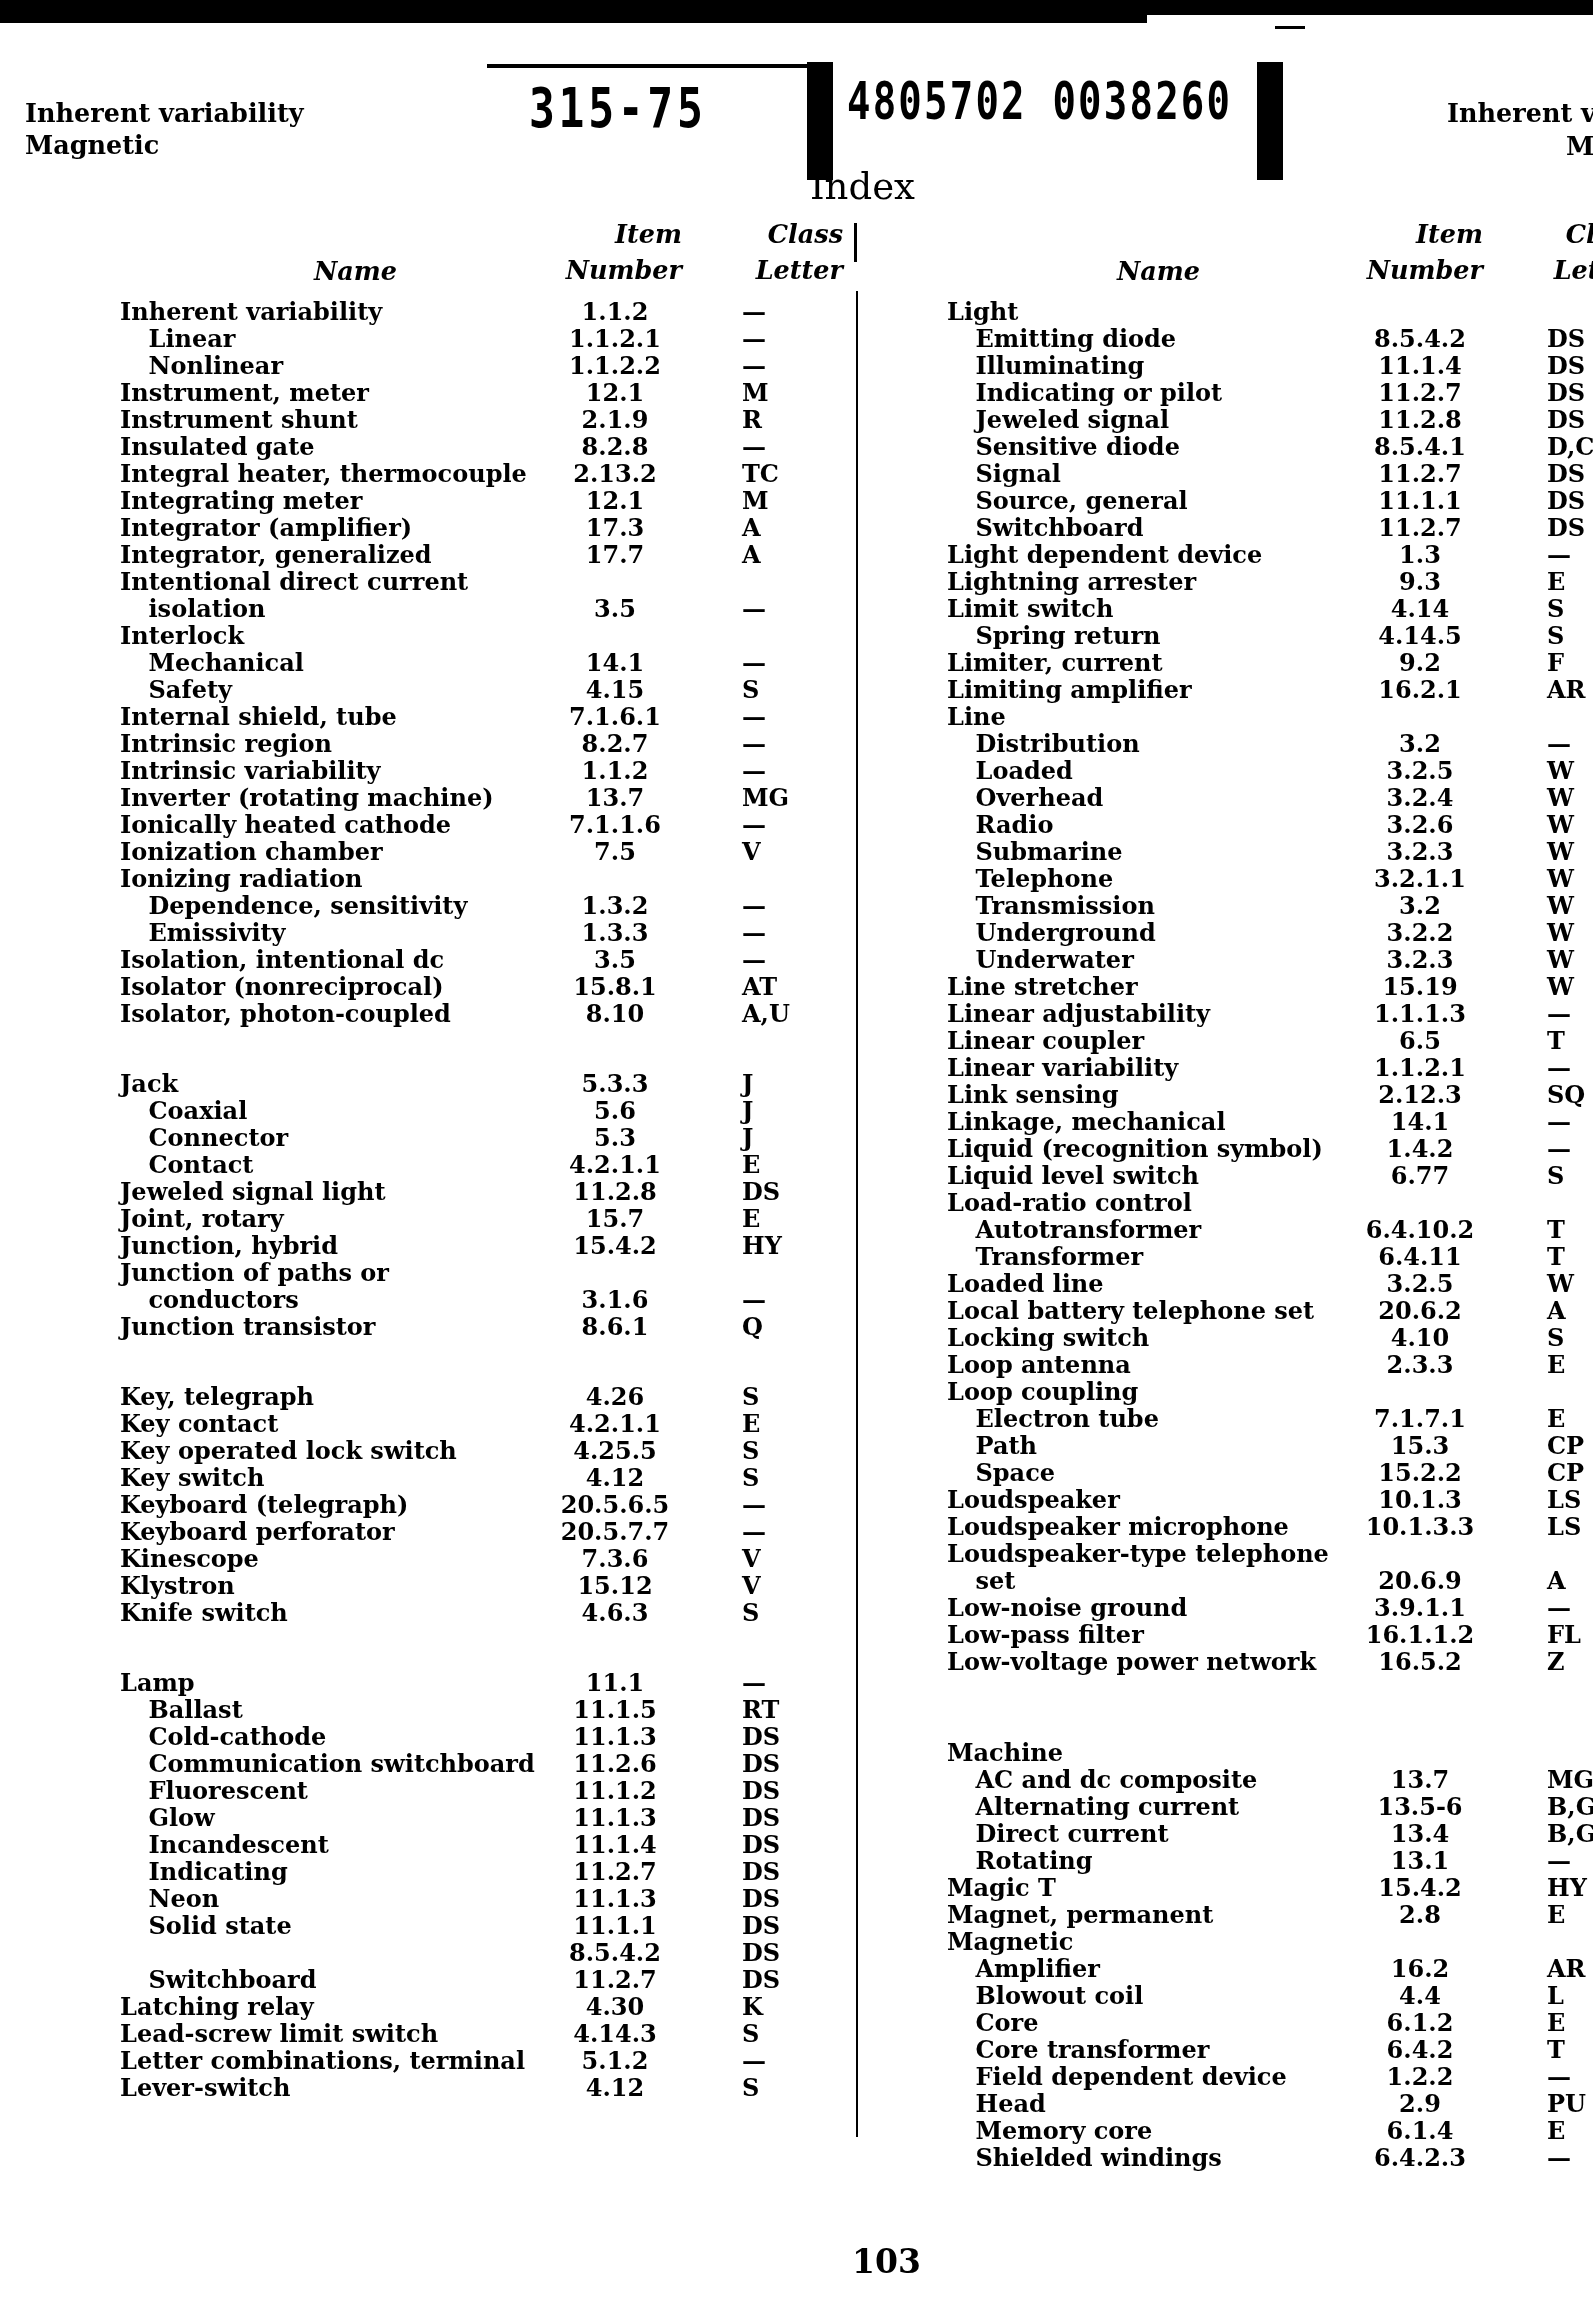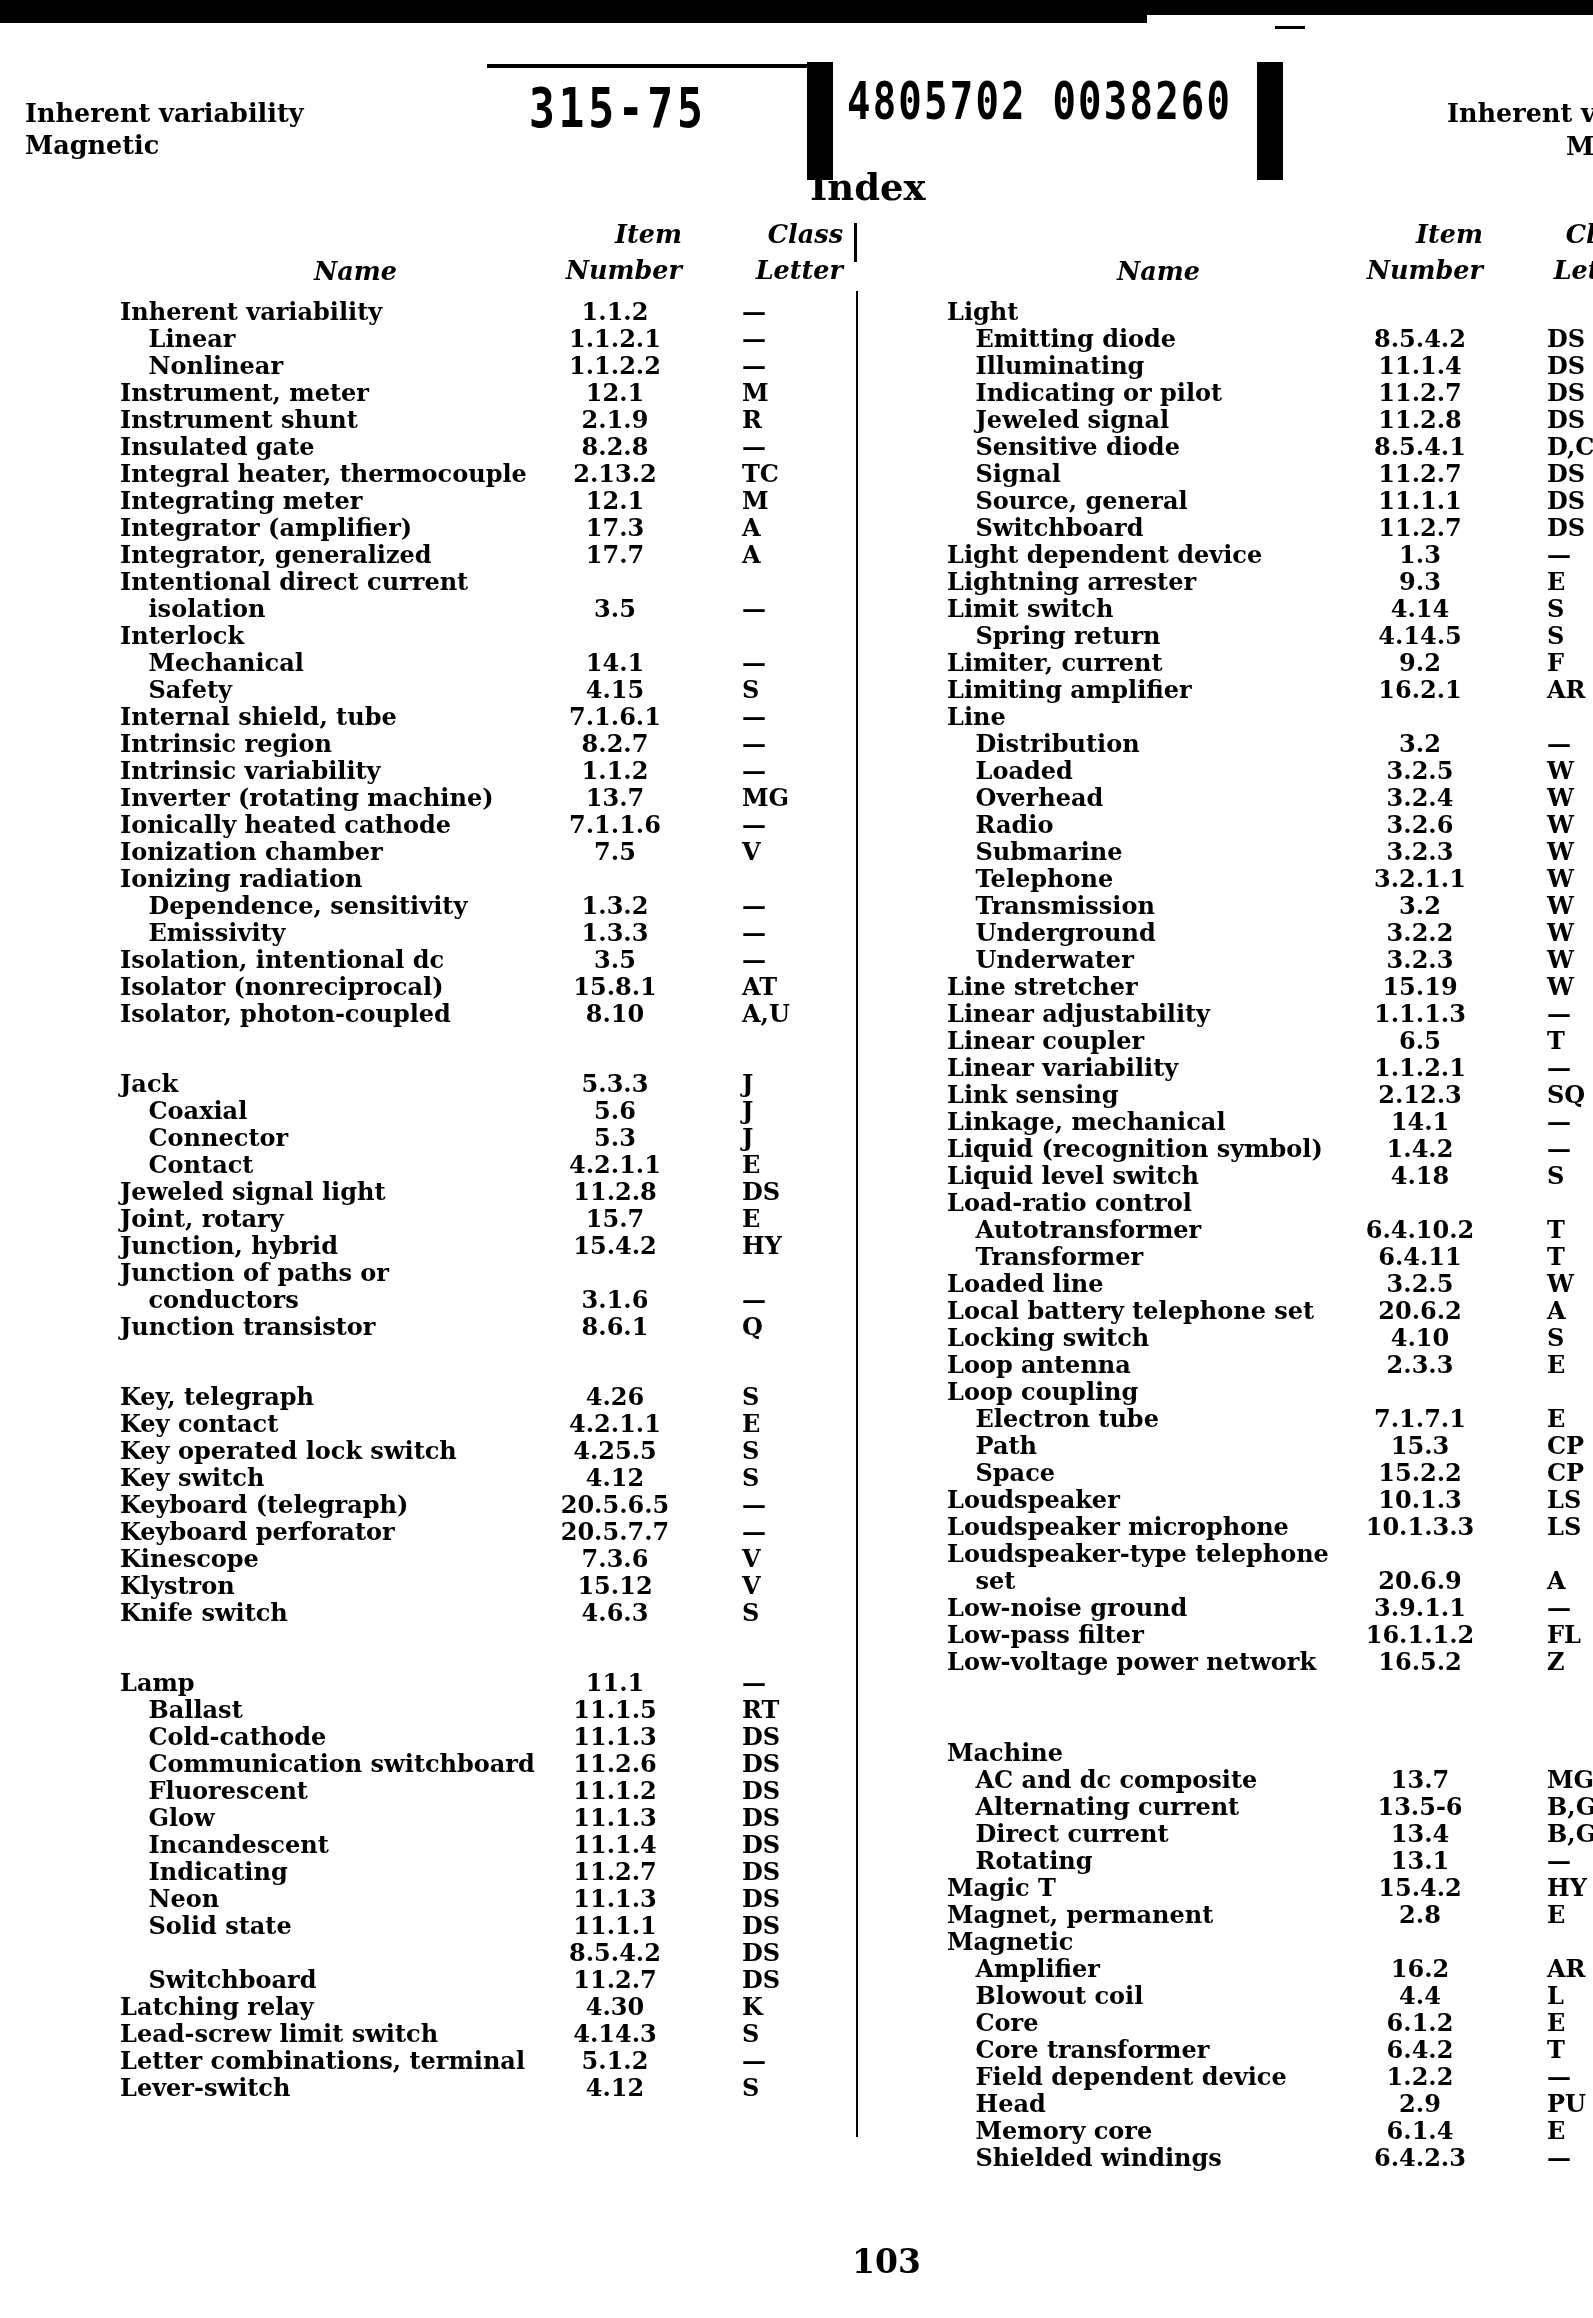--- a/index.html
+++ b/index.html
@@ -27,21 +27,21 @@
     transform:scaleY(1.30);transform-origin:top left;
   }
   .code315{left:529px;top:75px;font-size:43px;letter-spacing:3.7px;}
   .barcode{left:847px;top:72px;font-size:39px;letter-spacing:2.2px;}
   
   .runhead{position:absolute;font-size:25.5px;font-weight:bold;line-height:32px;white-space:nowrap;}
   .rh-left{left:25px;top:97px;}
   .rh-right-1{left:1447px;top:97px;}
   .rh-right-2{left:1566px;top:130px;}
   
-  .title{position:absolute;left:810px;top:165px;font-size:37px;font-weight:bold;}
+  .title{position:absolute;left:810px;top:165px;font-size:37px;font-weight:normal;}
   
   .colhead{
     position:absolute;font-style:italic;font-weight:bold;
     font-size:25.5px;line-height:36px;text-align:right;white-space:nowrap;
   }
   
   .div-tick{position:absolute;left:854px;top:223px;width:3px;height:39px;background:#000;}
   .div-rule{position:absolute;left:856px;top:291px;width:2.2px;height:1846px;background:#000;}
   
   .col{position:absolute;top:298px;font-size:24px;font-weight:bold;line-height:27px;}
@@ -575,21 +575,21 @@
         <span class="num">14.1</span>
         <span class="cls">—</span>
       </div>
       <div class="row">
         <span class="nm">Liquid (recognition symbol)</span>
         <span class="num">1.4.2</span>
         <span class="cls">—</span>
       </div>
       <div class="row">
         <span class="nm">Liquid level switch</span>
-        <span class="num">4.18</span>
+        <span class="num">6.77</span>
         <span class="cls">S</span>
       </div>
       <div class="row">
         <span class="nm">Load-ratio control</span>
         <span class="num"></span>
         <span class="cls"></span>
       </div>
       <div class="row">
         <span class="nm ind">Autotransformer</span>
         <span class="num">6.4.10.2</span>

